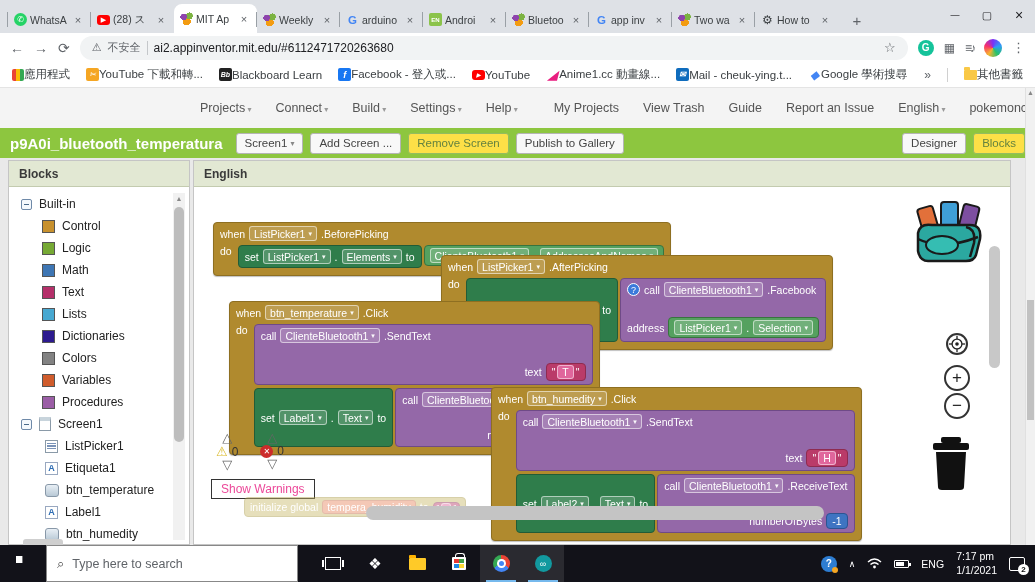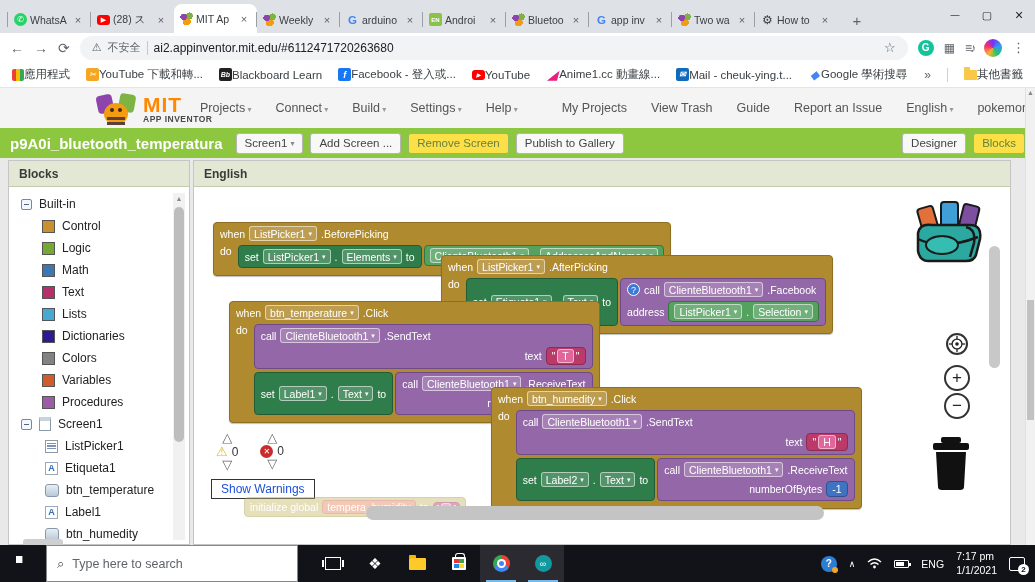--- a/index.html
+++ b/index.html
@@ -110,34 +110,34 @@
   .hrow{display:flex;align-items:center;gap:4px;margin-bottom:4px}
   .evbody{display:flex;align-items:flex-start;gap:6px}
   .stack{display:flex;flex-direction:column;gap:3px}
   .fld{background:rgba(255,255,255,.17);border:1px solid rgba(255,255,255,.55);border-radius:3px;padding:0 4px;display:inline-flex;align-items:center;gap:3px;height:15px;cursor:pointer}
   .fld::after{content:"▾";font-size:7px;opacity:.95}
   .setrow{display:flex;align-items:stretch;gap:2px}
   .setb{background:#2F7D4B;border:1px solid #225C37;border-radius:4px;padding:3px 6px;display:flex;align-items:center;gap:4px}
   .getb{background:#55A15F;border:1px solid #38743F;border-radius:4px;padding:2px 5px;display:inline-flex;align-items:center;gap:4px;align-self:flex-start}
   .callb{background:#9468A8;border:1px solid #6F4A87;border-radius:4px;padding:3px 6px}
   .callb .r1{display:flex;align-items:center;gap:4px}
-  .callb .r2{display:flex;justify-content:flex-end;align-items:center;gap:4px;margin-top:4px}
+  .callb .r2{display:flex;justify-content:flex-end;align-items:center;gap:4px;margin-top:20px}
   .txtb{background:#BA3B69;border:1px solid #8E2B50;border-radius:4px;padding:1px 5px;display:inline-flex;gap:2px;align-items:center}
   .txtb .pill{background:#E0669C;border:1px solid rgba(255,255,255,.5);border-radius:3px;padding:0 4px}
   .numb{background:#3E74C2;border:1px solid #2C5492;border-radius:4px;padding:1px 5px;display:inline-flex;align-items:center}
   .badge-q{width:13px;height:13px;border-radius:50%;background:#3B7ADB;border:1px solid #fff;color:#fff;font-size:9px;display:inline-flex;align-items:center;justify-content:center;flex:none;cursor:pointer}
 
   
   .warncluster{display:flex;gap:22px;color:#444}
   .warncol{display:flex;flex-direction:column;align-items:center;gap:1px;font-size:12px}
   .tri{color:#666;font-size:13px;line-height:10px;cursor:pointer}
   .wrow{display:flex;align-items:center;gap:4px;color:#333}
   .wicon{color:#D9B928;font-size:13px}.wicon::after{content:"⚠"}
   .eicon{width:13px;height:13px;border-radius:50%;background:#CC2B2B;color:#fff;font-size:8px;display:flex;align-items:center;justify-content:center}.eicon::after{content:"✕"}
-  .showwarn{background:#fff;border:1px solid #333;font-size:12px;color:#1d4ed8;padding:2px 9px;cursor:pointer}
+  .showwarn{background:#fff;border:1px solid #333;font-size:12px;color:#ec4899;padding:2px 9px;cursor:pointer}
 
   .ghost{opacity:.45}
   .initb{background:#C9B969;border:1px solid #A89842;border-radius:4px;padding:2px 5px;display:inline-flex;align-items:center;gap:4px;color:#fff;font-size:10.5px}
   .initb .name{background:#E8875F;border:1px solid #C56A45;border-radius:3px;padding:0 4px}
 
   .hscroll{position:absolute;height:14px;background:#C4C4C4;border-radius:7px}
   .vscroll{position:absolute;width:11px;background:#C8C8C8;border-radius:6px}
 
   .zoomctl{position:absolute;display:flex;align-items:center;justify-content:center;border:2px solid #333;border-radius:50%;background:#fff;color:#222;cursor:pointer}
   .trash{cursor:pointer}
@@ -301,42 +301,27 @@
     </span>
   <span class="bm-more">»</span>
   <span class="bm-sep"></span>
   <span class="bm">
       <i class="bmi bi-folder"></i>
       <span>其他書籤</span>
     </span>
 </div>
 
 <div class="aihdr">
-  <div class="ailogo">
-    <svg width="42" height="34" viewBox="0 0 42 34">
-      <rect x="2" y="2" width="16" height="18" rx="4" fill="#8E44AD" transform="rotate(-12 10 11)"></rect>
-      <rect x="24" y="1" width="16" height="18" rx="4" fill="#7CB342" transform="rotate(10 32 10)"></rect>
-      <ellipse cx="21" cy="21" rx="12" ry="11" fill="#F39C12"></ellipse>
-      <rect x="12" y="24" width="18" height="3" fill="#5D4037"></rect>
-      <rect x="12" y="29" width="18" height="3" fill="#5D4037"></rect>
-      <circle cx="17" cy="17" r="2" fill="#3E2723"></circle>
-        <circle cx="25" cy="17" r="2" fill="#3E2723"></circle>
-    </svg>
-    <div class="logotext">
-      <div class="mit">MIT</div>
-      <div class="sub">APP INVENTOR</div>
-    </div>
-  </div>
   <div class="ainav">
     <span class="itm dd">Projects</span>
     <span class="itm dd">Connect</span>
     <span class="itm dd">Build</span>
     <span class="itm dd">Settings</span>
     <span class="itm dd">Help</span>
-    <span class="itm" style="margin-left:20px">My Projects</span>
+    <span class="itm" style="margin-left:12px">My Projects</span>
     <span class="itm">View Trash</span>
     <span class="itm">Guide</span>
     <span class="itm">Report an Issue</span>
     <span class="itm dd">English</span>
     <span class="itm dd">pokemoncharmaine@gmail.com</span>
   </div>
 </div>
 
 <div class="projbar">
   <span class="projname">p9A0i_bluetooth_temperatura</span>

